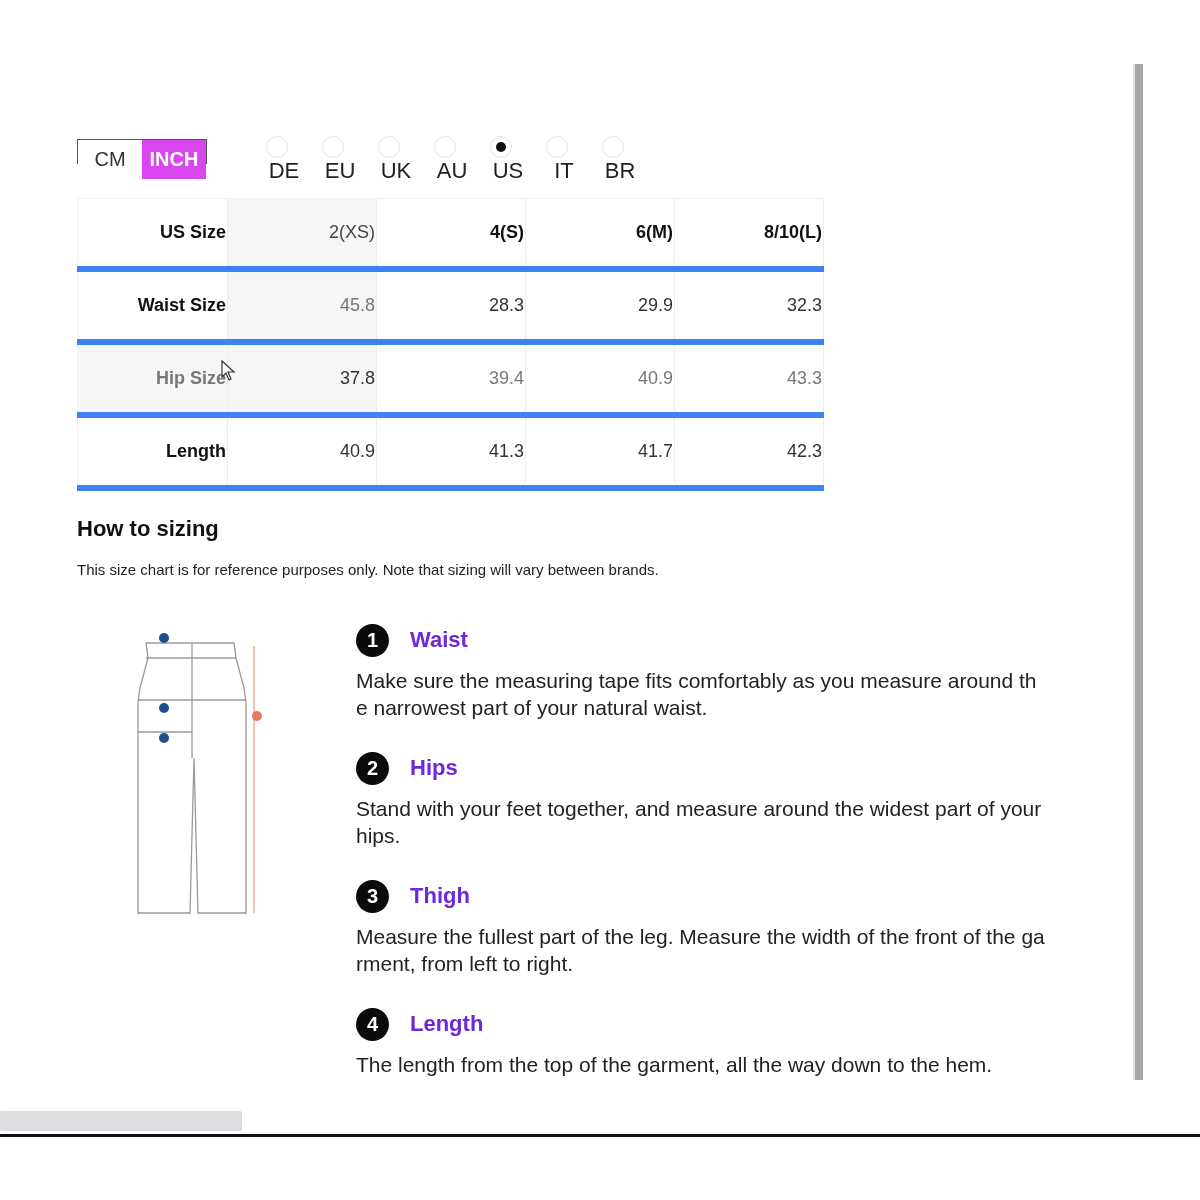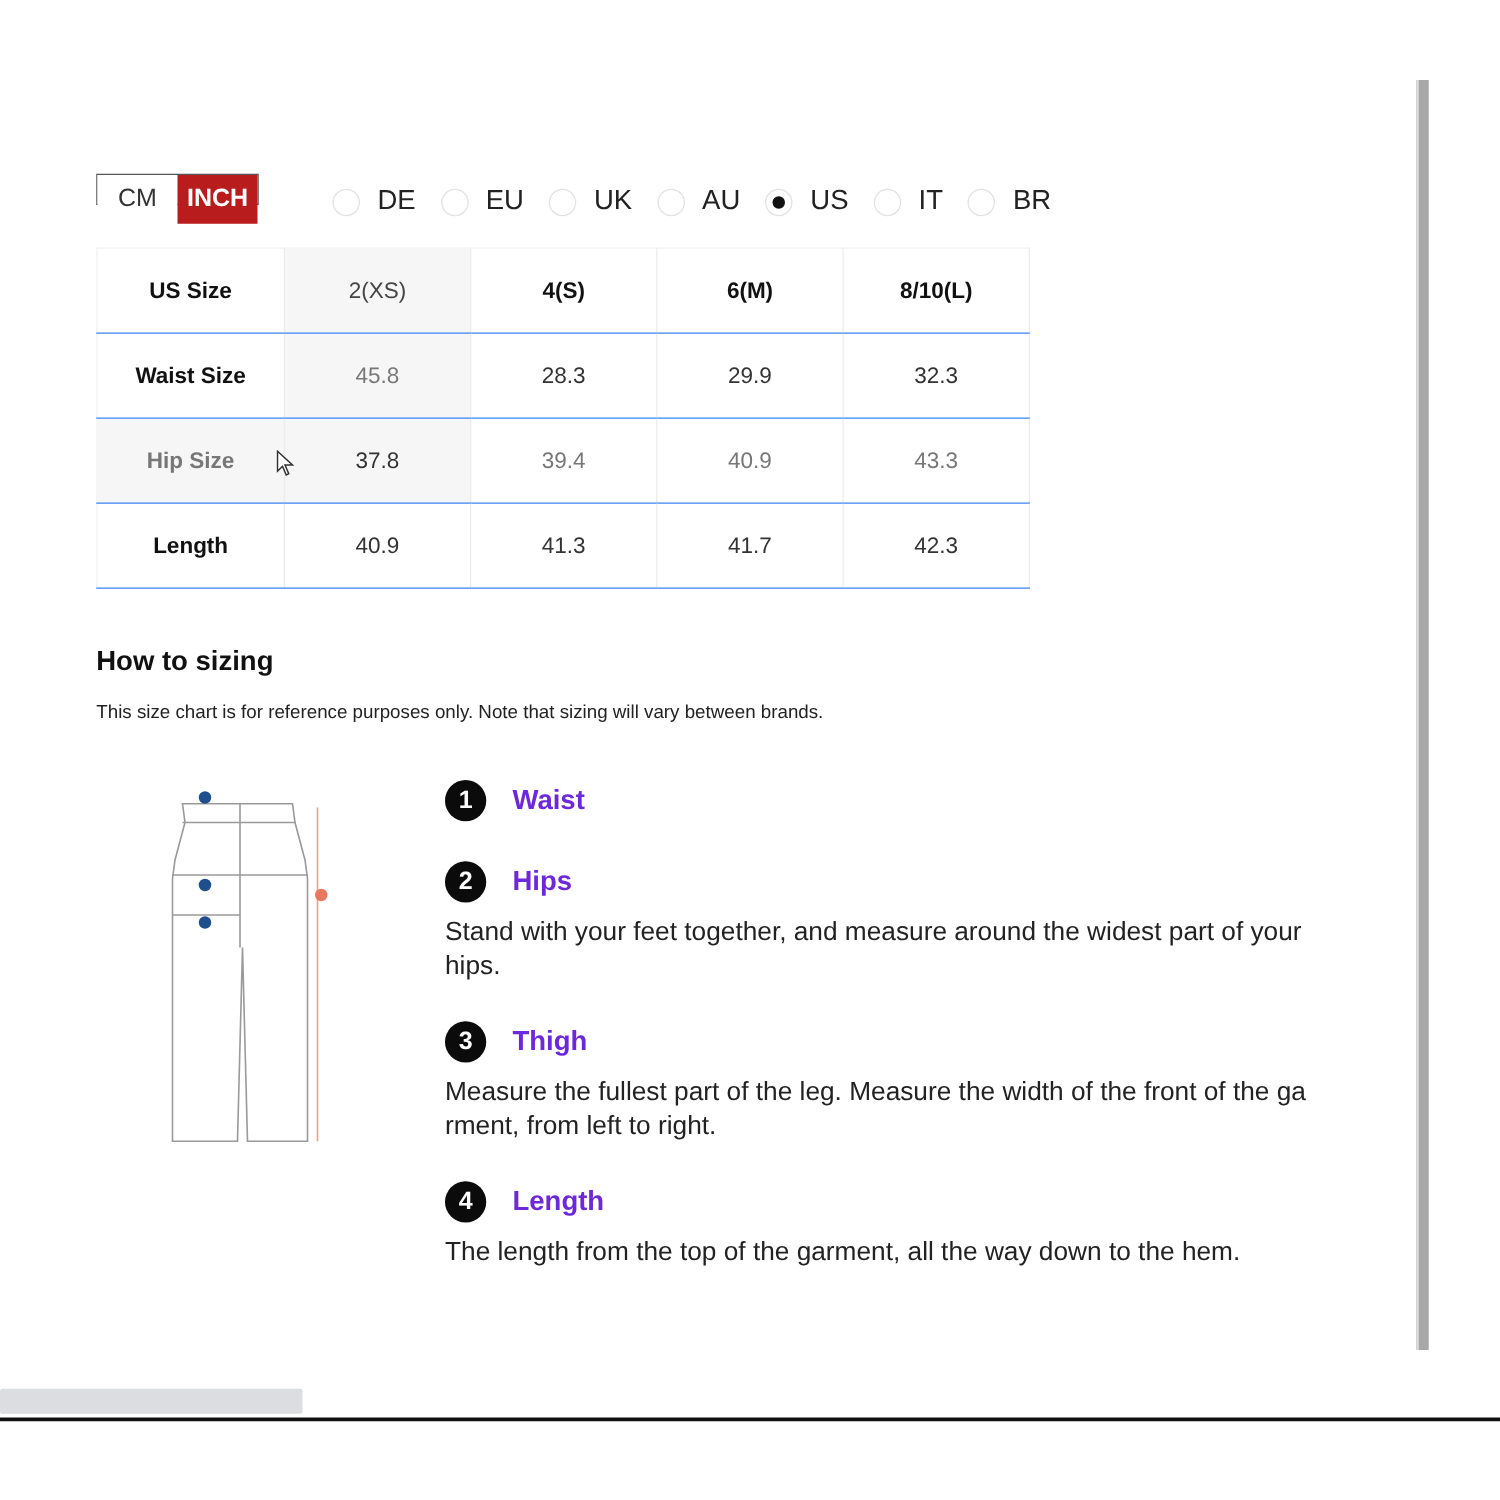--- a/index.html
+++ b/index.html
@@ -5,34 +5,34 @@
   html, body { margin:0; padding:0; background:#ffffff; }
   body { width:1200px; height:1200px; position:relative; overflow:hidden;
          font-family:"Liberation Sans", sans-serif; color:#222; }
 
   
   .unit-toggle { position:absolute; left:77px; top:139px; height:25px; display:flex;
                  border:1px solid #555; box-sizing:border-box; }
   .unit-btn { width:64px; height:39px; display:flex; align-items:center; justify-content:center;
               font-size:20px; cursor:pointer; }
   .unit-btn.cm { background:#fff; color:#333; }
-  .unit-btn.inch { background:#b91c1c; color:#fff; font-weight:bold; width:64px; }
+  .unit-btn.inch { background:#d946ef; color:#fff; font-weight:bold; width:64px; }
 
   
   .regions { position:absolute; left:266px; top:142px; height:36px; display:flex; align-items:center; }
-  .region { display:flex; align-items:flex-end; margin-right:20px; cursor:pointer; }
+  .region { display:flex; align-items:center; margin-right:20px; cursor:pointer;flex-direction:column; }
   .radio { width:22px; height:22px; border-radius:50%; border:1.5px solid #e2e2e2; box-sizing:border-box;
            display:flex; align-items:center; justify-content:center; margin-right:14px; }
   .radio .dot { width:10px; height:10px; border-radius:50%; background:#111; }
   .region-label { font-size:22px; color:#222; }
 
   
   .size-table { position:absolute; left:77px; top:198px; border-collapse:collapse; }
-  .size-table td { width:146px; height:65px; text-align:center; vertical-align:middle;
-                   border-right:1px solid #ececec; border-bottom:1px solid #3b82f6; font-size:18px; color:#333; }
+  .size-table td { width:146px; height:65px; text-align:right; vertical-align:middle;
+                   border-right:1px solid #ececec; border-bottom:6px solid #3b82f6; font-size:18px; color:#333; }
   .size-table td.row-head { width:147px; font-weight:bold; color:#111; }
   .size-table tr.header td { font-weight:bold; color:#111; }
   .size-table tr.header td.first-col { color:#444; font-weight:normal; }
   .size-table td.shade { background:#f6f6f6; }
   .size-table tr:first-child td { border-top:1px solid #f2f2f2; }
   .size-table td:first-child { border-left:1px solid #f2f2f2; }
   .muted { color:#777 !important; }
 
   .cursor { position:absolute; left:221px; top:360px; width:16px; height:22px; }
 
@@ -151,20 +151,21 @@
   <circle cx="34" cy="110" r="5" fill="#1f4e8c"></circle>
   <circle cx="127" cy="88" r="5" fill="#e8795f"></circle>
 </svg>
 
 <div class="steps">
   <div class="step">
     <div class="step-head">
       <span class="step-num">1</span>
       <span class="step-title">Waist</span>
     </div>
+    <div class="step-desc">Make sure the measuring tape fits comfortably as you measure around the narrowest part of your natural waist.</div>
   </div>
   <div class="step">
     <div class="step-head">
       <span class="step-num">2</span>
       <span class="step-title">Hips</span>
     </div>
     <div class="step-desc">Stand with your feet together, and measure around the widest part of your hips.</div>
   </div>
   <div class="step">
     <div class="step-head">

